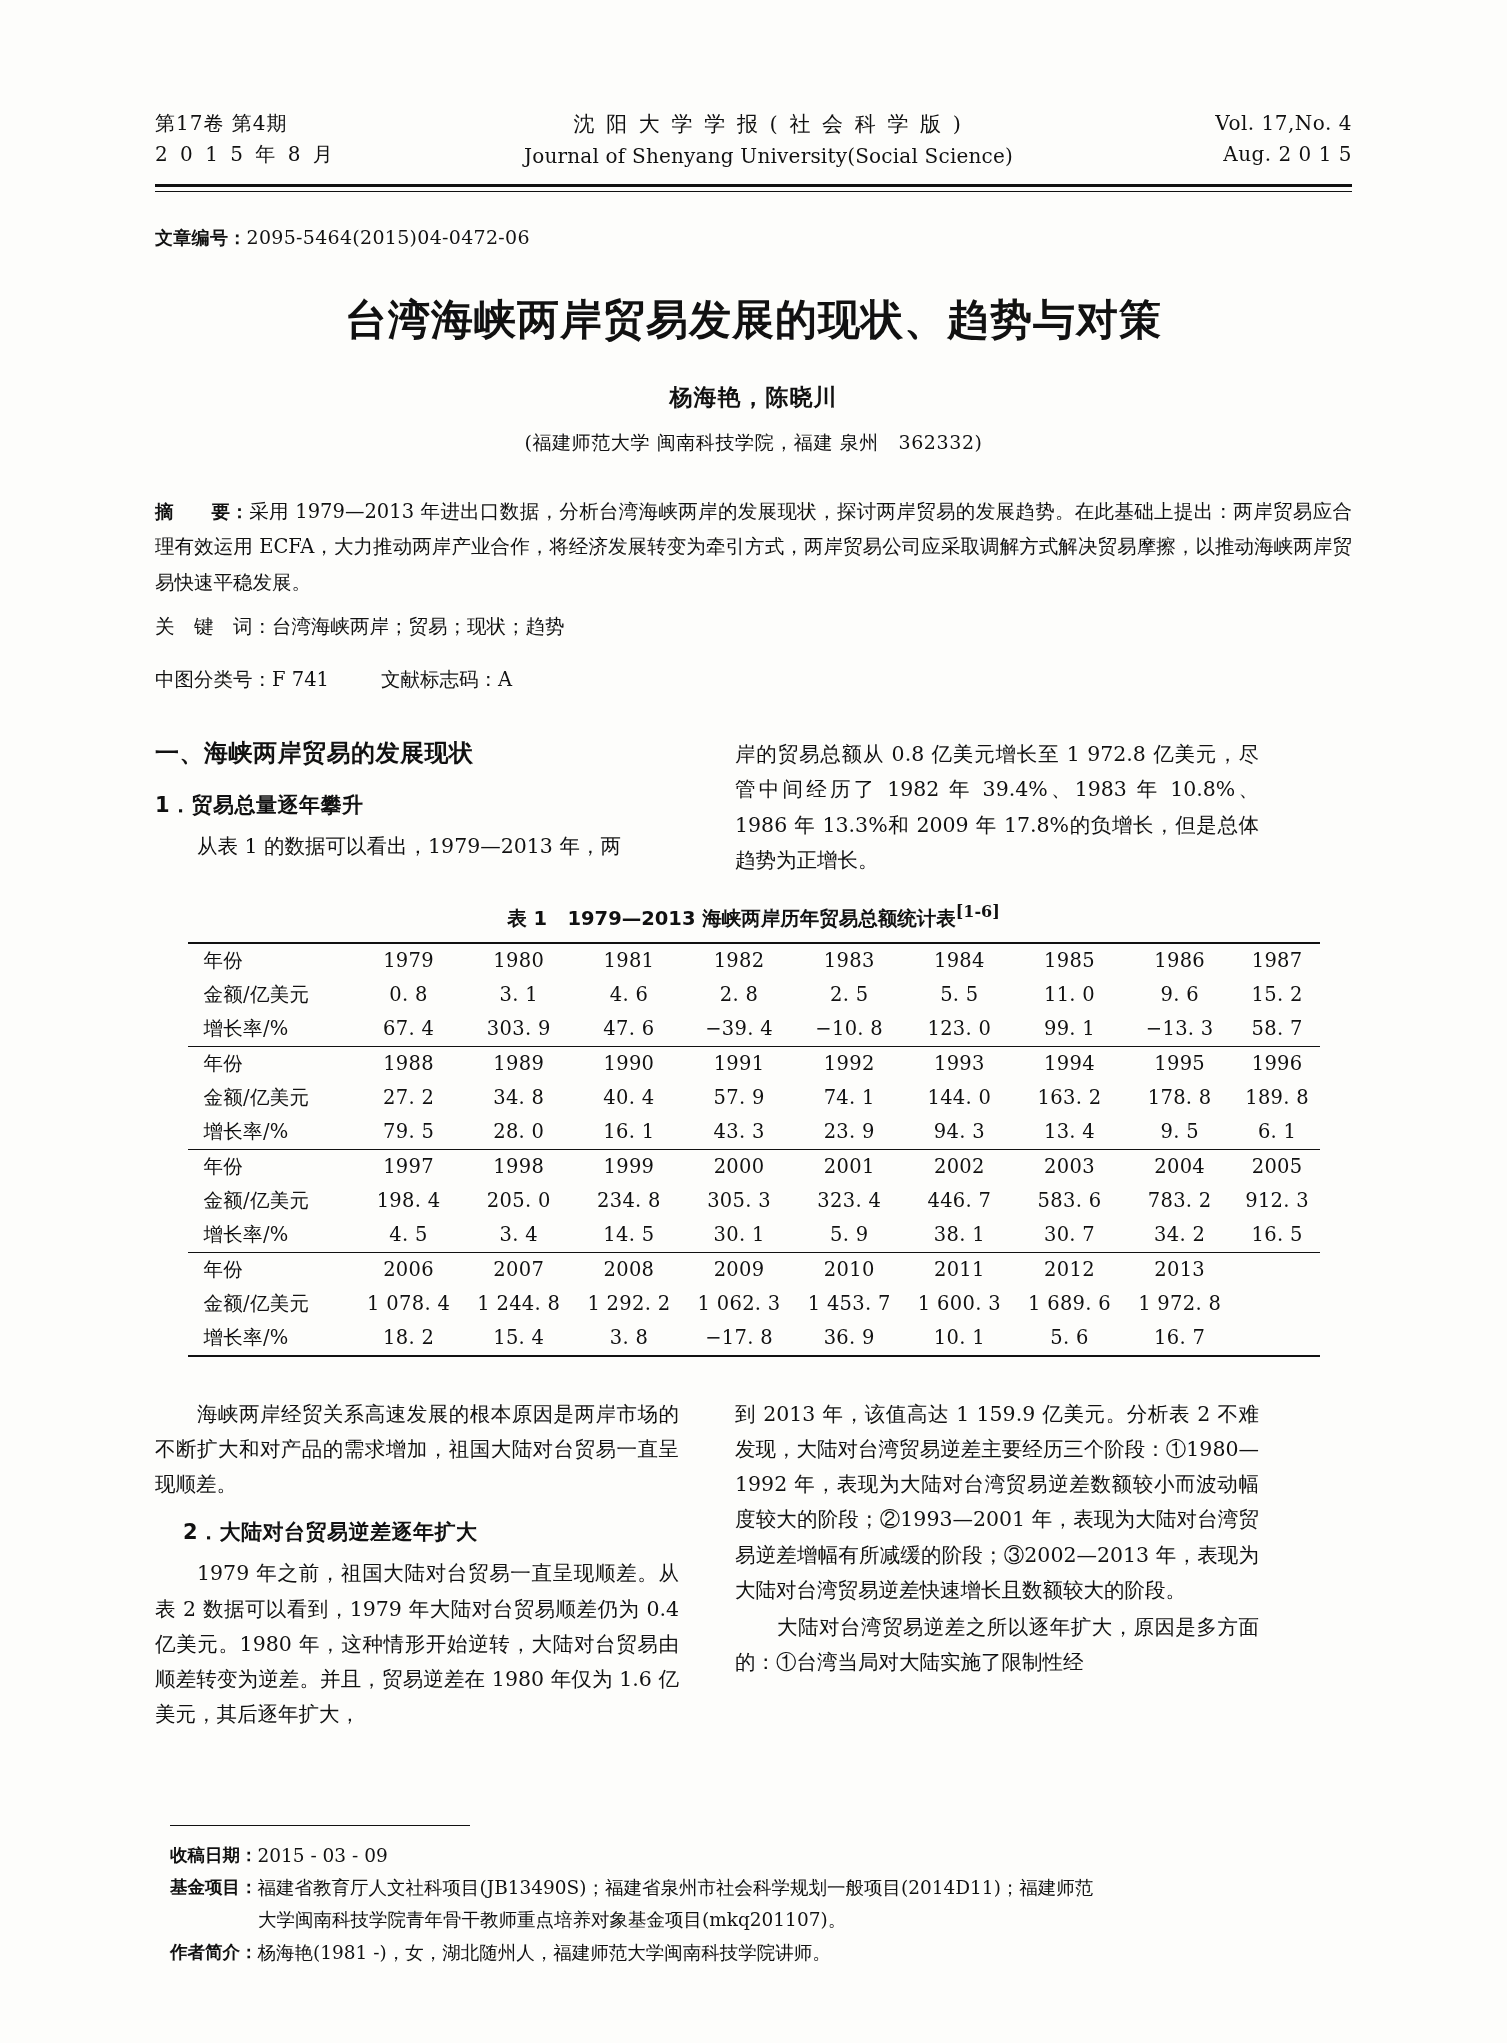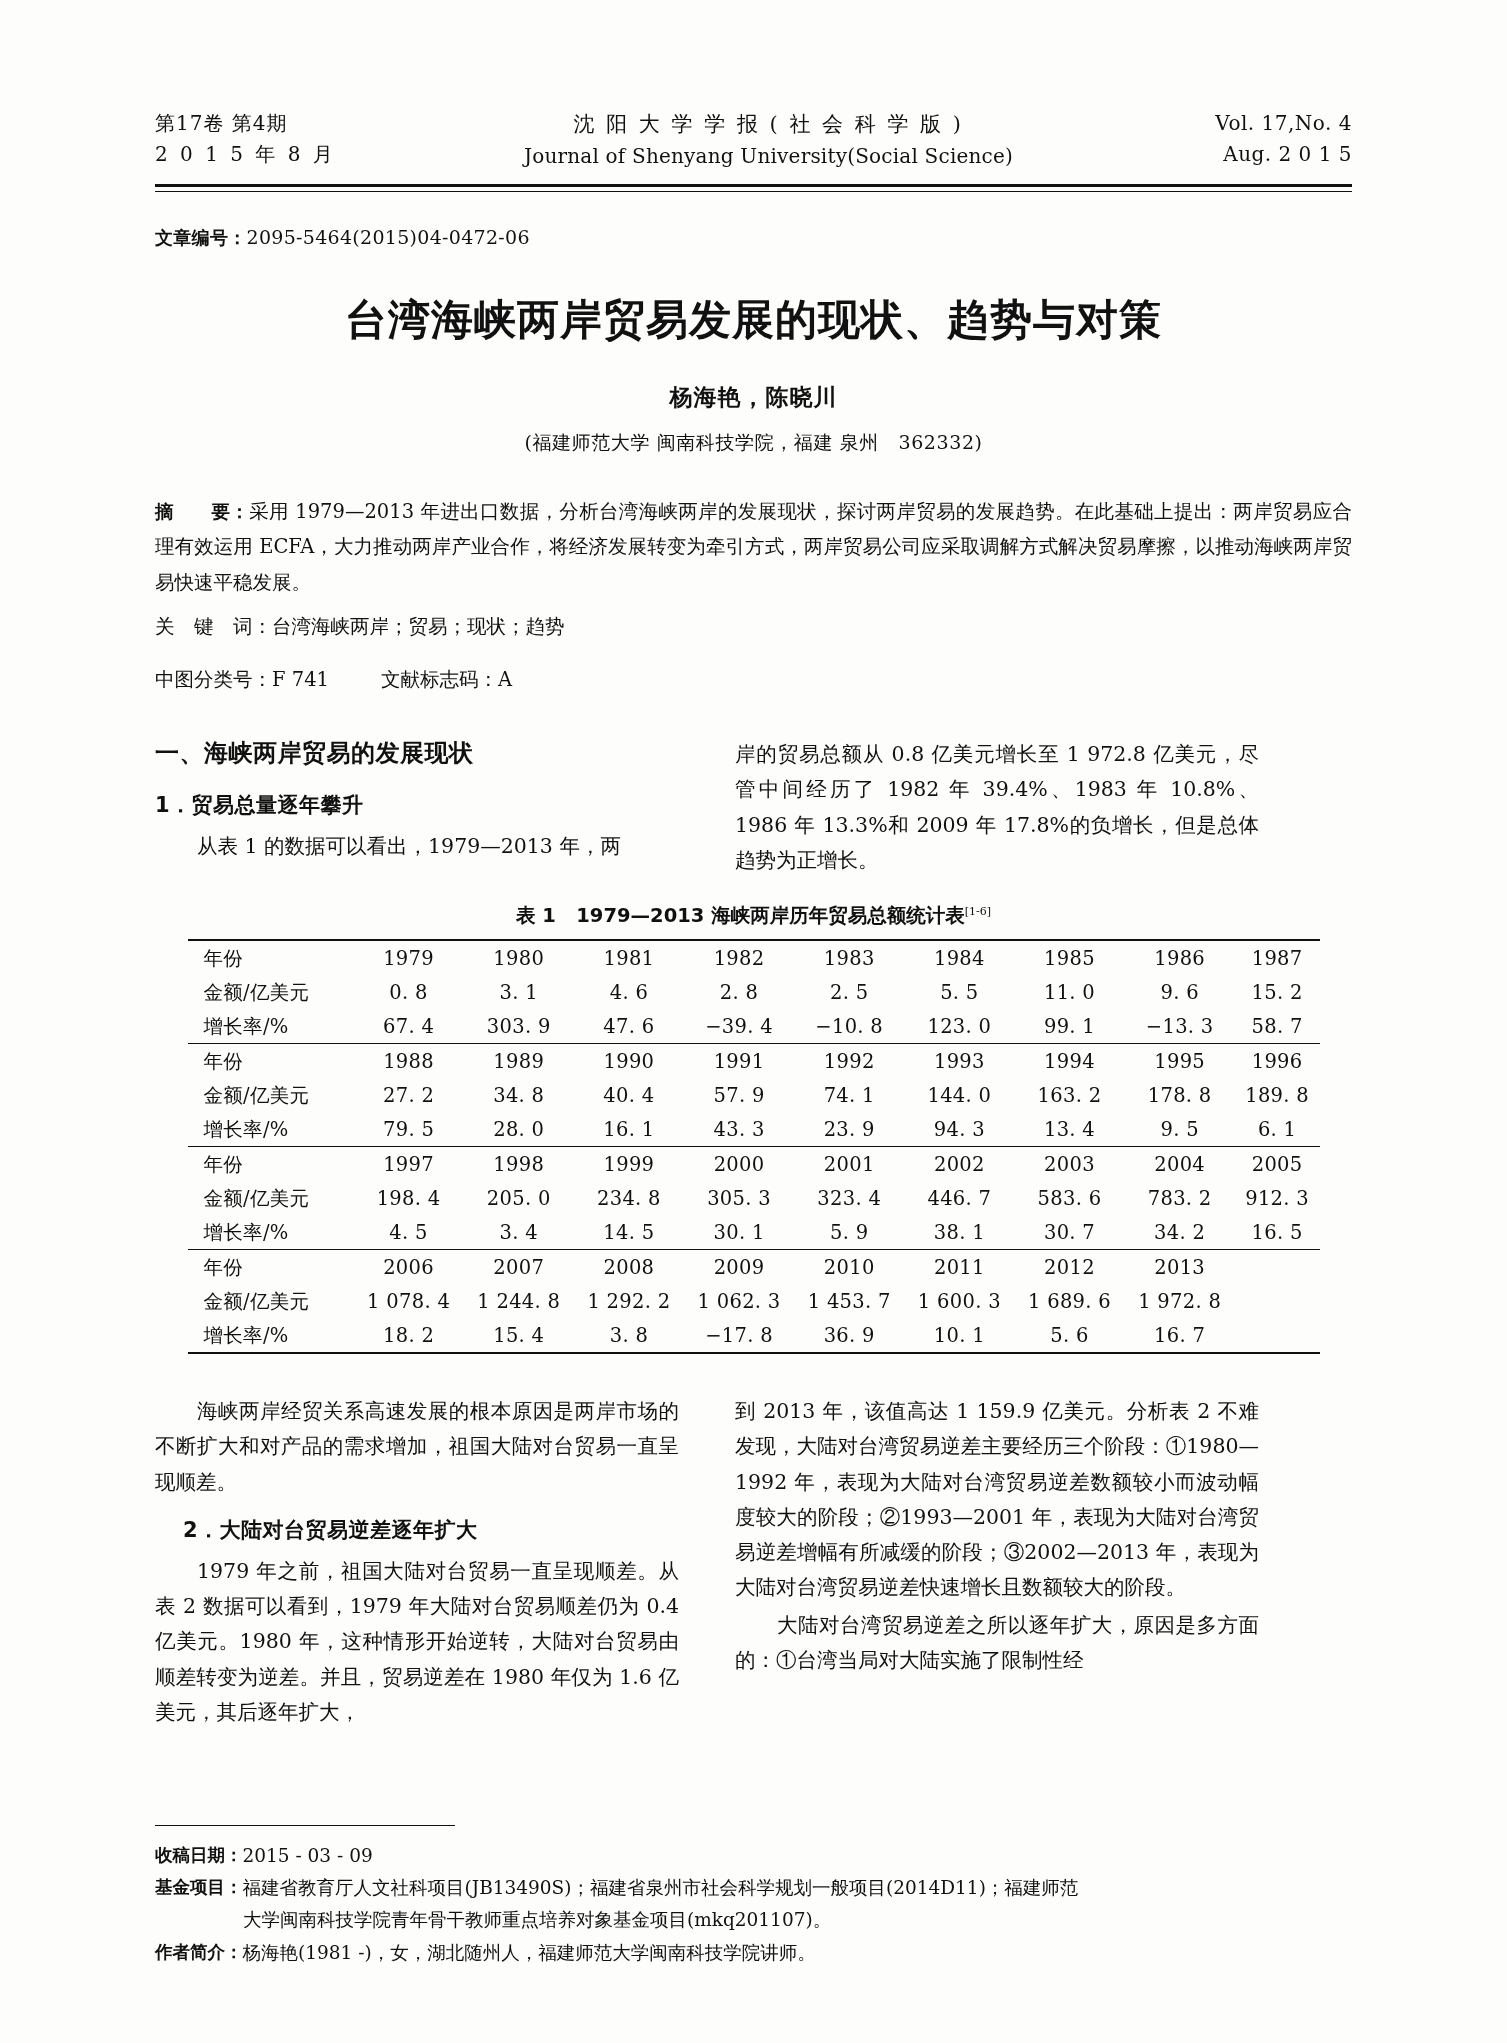--- a/index.html
+++ b/index.html
@@ -59,32 +59,32 @@
         font-size:21px; letter-spacing:.5px; margin:16px 0 10px 0; }
   .h2.ind { text-indent:28px; }
   p.body { font-size:20.5px; line-height:1.72; text-align:justify; margin:0 0 2px 0;
            text-indent:42px; }
   p.body.noind { text-indent:0; }
 
   
   .tbl-wrap { margin-top:22px; }
   .tbl-cap { text-align:center; font-family:"DejaVu Sans","Liberation Sans",sans-serif;
              font-weight:bold; font-size:19.5px; margin-bottom:10px; }
-  .tbl-cap sup { font-weight:normal; font-size:11px; font-family:"DejaVu Serif",serif;text-align:center; }
+  .tbl-cap sup { font-weight:bold; font-size:16px; font-family:"DejaVu Serif",serif;text-align:center; }
   table.data { border-collapse:collapse; width:1132px; margin:0 auto;
                font-size:19.5px; }
   table.data td { padding:3.5px 0; text-align:center; white-space:nowrap;
                   letter-spacing:.3px; }
   table.data td.rl { text-align:left; width:150px; padding-left:16px; }
   .bk-top td { border-top:2.2px solid #111; }
   .bk-top2 td { border-top:1px solid #111; }
   .bk-last td { border-bottom:2.2px solid #111; }
 
   
-  .fn { position:absolute; left:155px; bottom:74px; width:1197px; }
+  .fn { position:absolute; left:170px; bottom:74px; width:1197px; }
   .fn-rule { width:300px; border-top:1px solid #111; margin-bottom:14px; }
   .fn-line { font-size:18.5px; line-height:1.75; display:flex; }
   .fn-lbl { font-family:"DejaVu Sans","Liberation Sans",sans-serif; font-weight:bold;
             font-size:17.5px; white-space:nowrap; }
   .fn-txt { flex:1; }
   .fn-cont { padding-left:88px; }
 </style>
 </head>
 <body>
 

